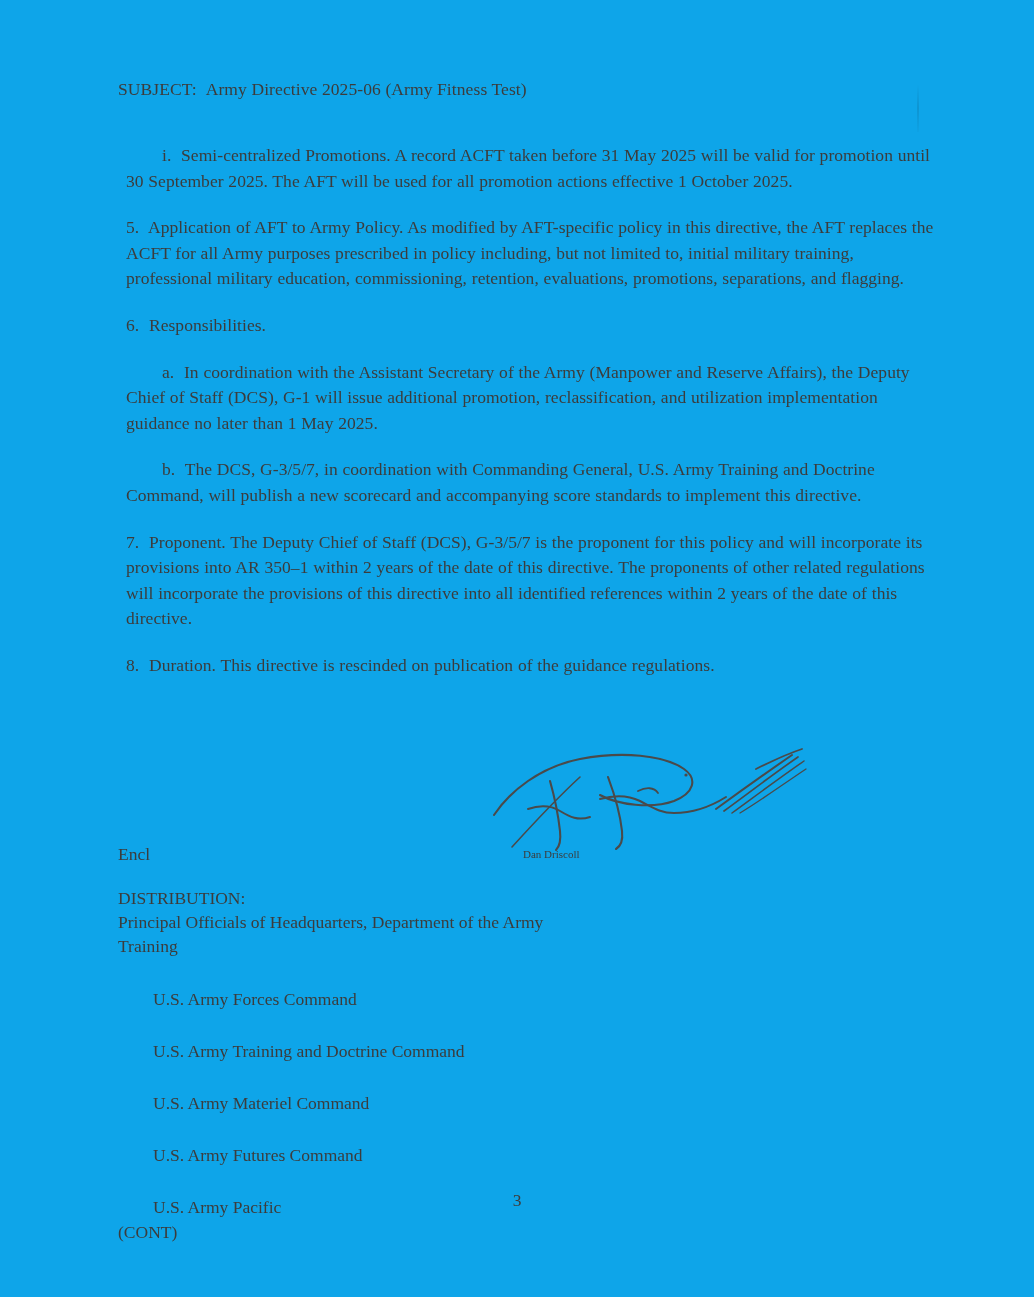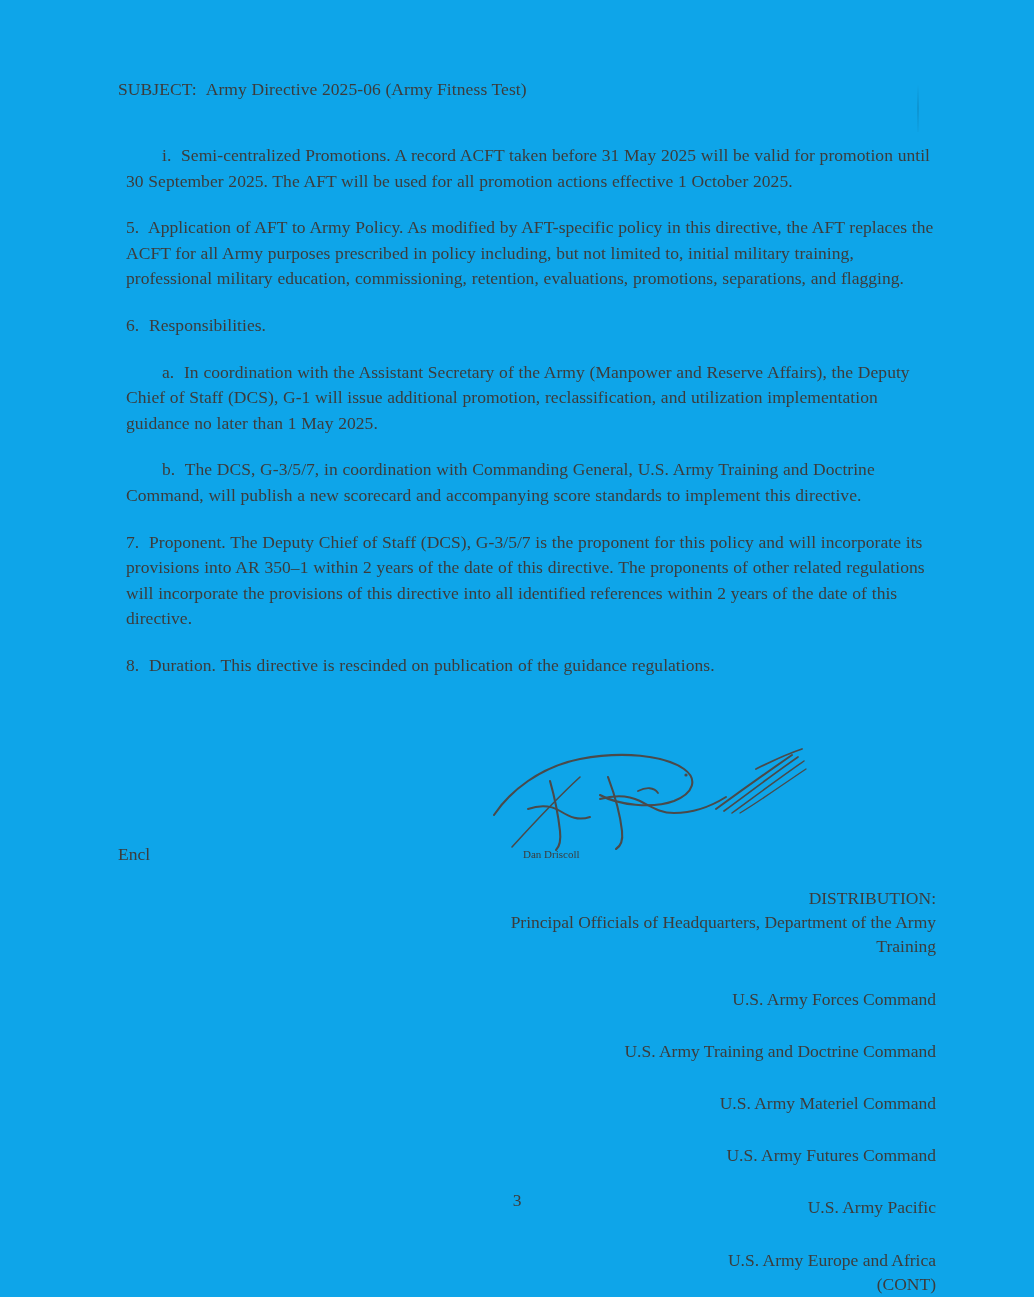--- a/index.html
+++ b/index.html
@@ -98,21 +98,20 @@
     line-height: 22px;
     white-space: nowrap;
   }
 
   
   .distribution {
     position: absolute;
     left: 0;
     top: 886px;
     width: 818px;
-    text-align: right;
   }
   .dist-line {
     font-size: 17.5px;
     line-height: 24.2px;
     white-space: nowrap;
   }
   .dist-line.indented {
     padding-left: 35px;
     margin-top: 28px;
   }
@@ -174,21 +173,20 @@
     <div class="distribution">
       <div class="dist-line">DISTRIBUTION:</div>
       <div id="dist-entries">
           <div class="dist-line">Principal Officials of Headquarters, Department of the Army</div>
           <div class="dist-line">Training</div>
           <div class="dist-line indented">U.S. Army Forces Command</div>
           <div class="dist-line indented">U.S. Army Training and Doctrine Command</div>
           <div class="dist-line indented">U.S. Army Materiel Command</div>
           <div class="dist-line indented">U.S. Army Futures Command</div>
           <div class="dist-line indented">U.S. Army Pacific</div>
-          <div class="dist-line indented">U.S. Army Europe and Africa</div>
           <div class="dist-line">(CONT)</div>
         </div>
     </div>
 
   </div>
 
   <div class="page-number">3</div>
 
 </div>
 

